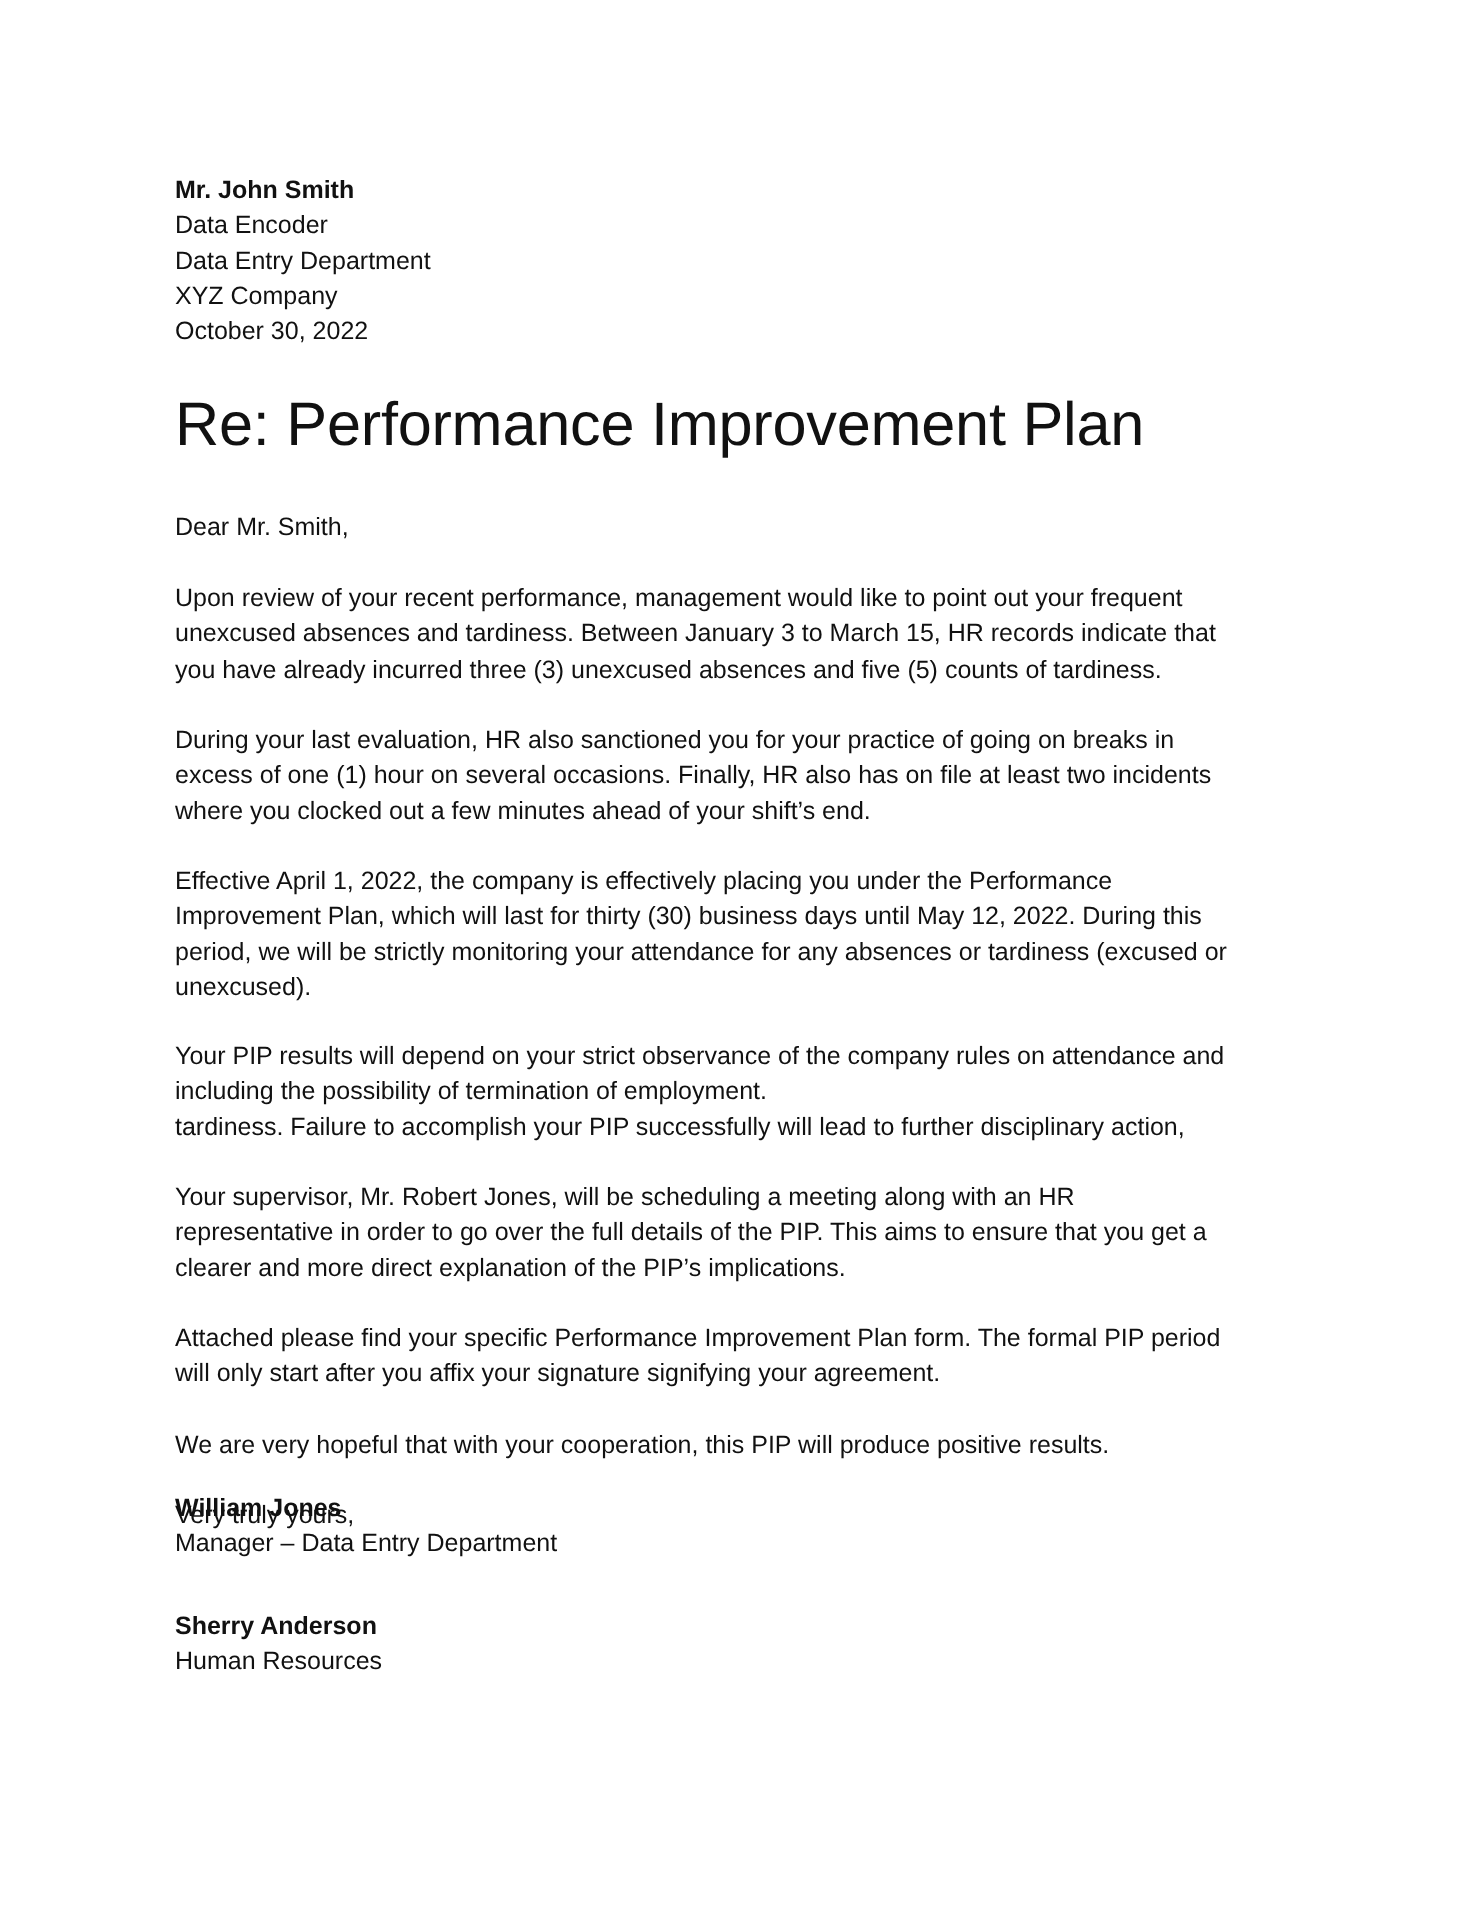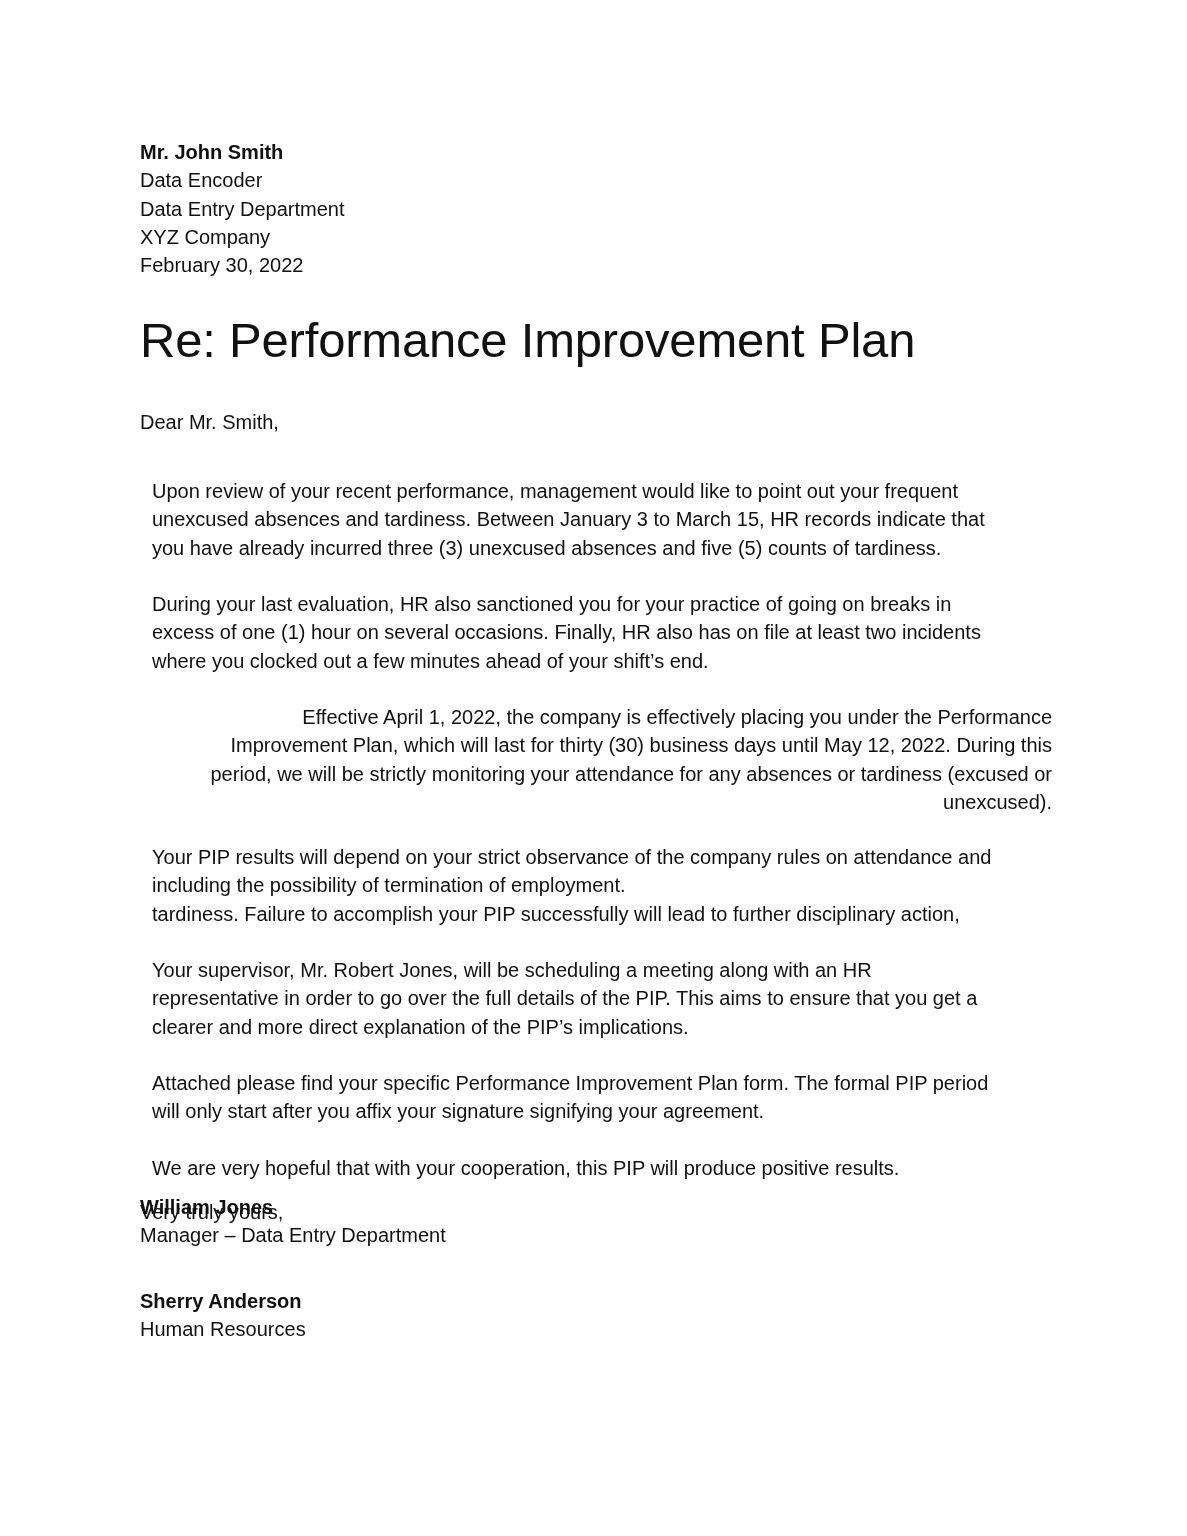--- a/index.html
+++ b/index.html
@@ -32,56 +32,56 @@
       font-size: 49px;
       line-height: 56px;
       margin: 0;
       font-weight: normal;
       letter-spacing: -0.2px;
       text-align: right;
     }
     .para {
       font-size: 20px;
       line-height: 28.3px;
-      margin: 12px;
+      margin: 0;
       width: 900px;
     }
     .para span.l { display: block; white-space: nowrap; }
     .block { position: absolute; left: 0; }
   </style>
 </head>
 <body>
 
 <div class="page">
 
   <div class="block" style="top:0px;">
     <p class="line bold">Mr. John Smith</p>
     <p class="line">Data Encoder</p>
     <p class="line">Data Entry Department</p>
     <p class="line">XYZ Company</p>
-    <p class="line">February 30, 2022</p>
+    <p class="line">October 30, 2022</p>
   </div>
 
   <h1 class="title block" style="top:174px;">Re: Performance Improvement Plan</h1>
 
   <p class="line block" style="top:270px;">Dear Mr. Smith,</p>
 
   <div class="para block" style="top:327px;">
     <span class="l">Upon review of your recent performance, management would like to point out your frequent</span>
     <span class="l">unexcused absences and tardiness. Between January 3 to March 15, HR records indicate that</span>
     <span class="l">you have already incurred three (3) unexcused absences and five (5) counts of tardiness.</span>
   </div>
 
   <div class="para block" style="top:440px;">
     <span class="l">During your last evaluation, HR also sanctioned you for your practice of going on breaks in</span>
     <span class="l">excess of one (1) hour on several occasions. Finally, HR also has on file at least two incidents</span>
     <span class="l">where you clocked out a few minutes ahead of your shift’s end.</span>
   </div>
 
-  <div class="para block" style="top:553px;text-align:right;">
+  <div class="para block" style="top:553px;">
     <span class="l">Effective April 1, 2022, the company is effectively placing you under the Performance</span>
     <span class="l">Improvement Plan, which will last for thirty (30) business days until May 12, 2022. During this</span>
     <span class="l">period, we will be strictly monitoring your attendance for any absences or tardiness (excused or</span>
     <span class="l">unexcused).</span>
   </div>
 
   <div class="para block" style="top:693px;">
     <span class="l">Your PIP results will depend on your strict observance of the company rules on attendance and</span>
     <span class="l">including the possibility of termination of employment.</span>
     <span class="l">tardiness. Failure to accomplish your PIP successfully will lead to further disciplinary action,</span>

